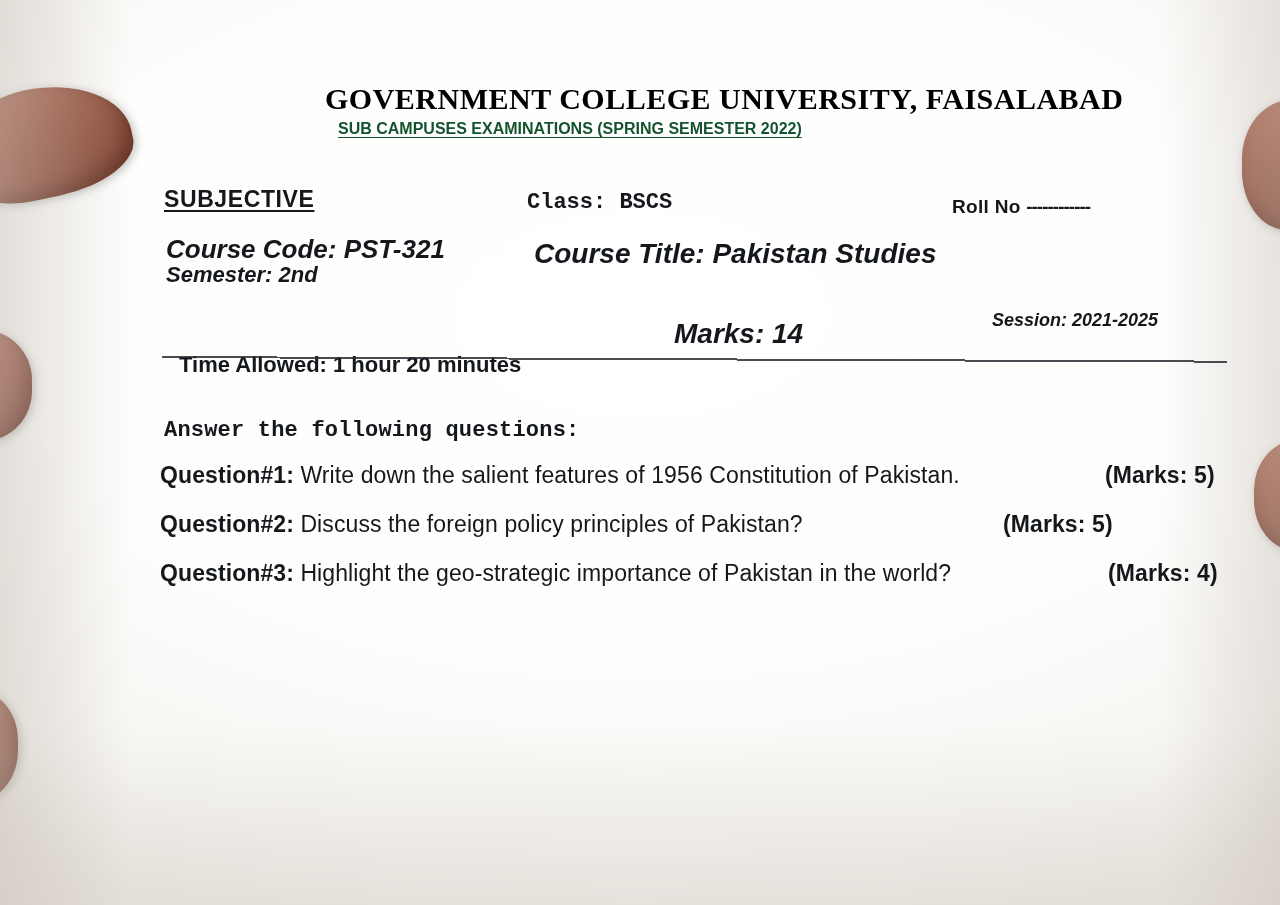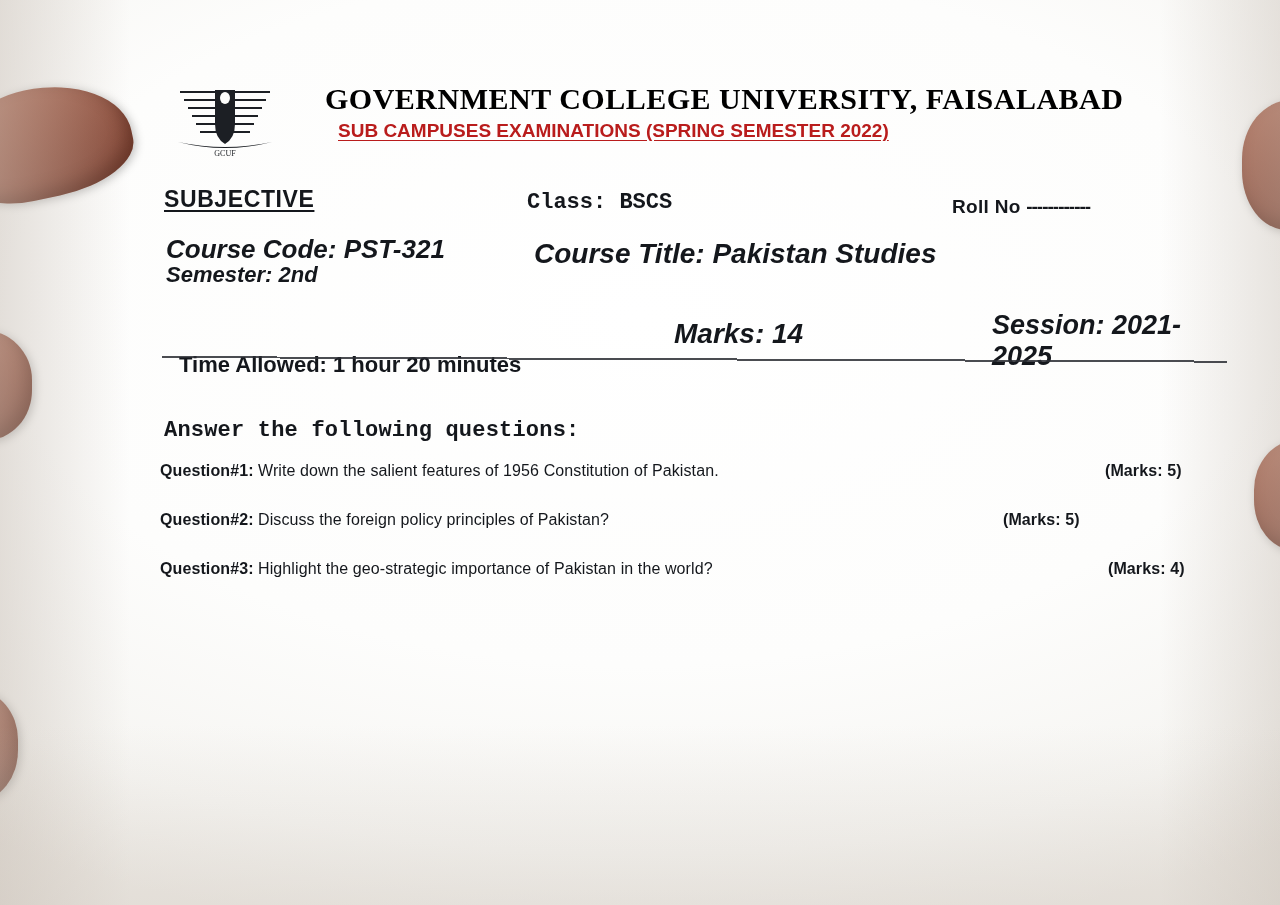--- a/index.html
+++ b/index.html
@@ -97,22 +97,22 @@
     font-size: 30px;
     letter-spacing: 0.5px;
     color: #000000;
     white-space: nowrap;
   }
   .exam-line {
     margin-left: 178px;
     margin-top: 4px;
     font-family: "Liberation Sans", sans-serif;
     font-weight: bold;
-    font-size: 19px;
-    color: #b91c1c;
+    font-size: 16px;
+    color: #14532d;
     text-decoration: underline;
     text-underline-offset: 3px;
     white-space: nowrap;
   }
 
   .meta {
     position: absolute;
     left: 162px;
     top: 186px;
     width: 1070px;
@@ -178,21 +178,21 @@
   .marks-total {
     position: absolute;
     left: 512px; top: 132px;
     font-size: 28px;
     font-style: italic;
     font-weight: 600;
   }
   .session {
     position: absolute;
     left: 830px; top: 124px;
-    font-size: 27px;
+    font-size: 18px;
     font-style: italic;
     font-weight: 600;
   }
 
   .rule {
     position: absolute;
     left: 162px;
     top: 356px;
     width: 1065px;
     height: 2px;
@@ -214,21 +214,21 @@
 
   .questions {
     position: absolute;
     left: 160px;
     top: 462px;
     width: 1090px;
   }
   .q-row {
     position: relative;
     height: 49px;
-    font-size: 16px;
+    font-size: 23px;
     white-space: nowrap;
   }
   .q-label {
     font-weight: bold;
     letter-spacing: 0.1px;
   }
   .q-text {
     font-weight: 400;
     letter-spacing: 0.1px;
   }
@@ -257,36 +257,20 @@
   <div class="finger mid-right"></div>
 
   <div class="paper-shadow-left"></div>
   <div class="paper-shadow-right"></div>
   <div class="paper-shadow-bottom"></div>
 
   <div class="doc soft">
 
     <div class="header-row">
 
-      <div class="crest">
-        <svg viewBox="0 0 130 78" width="130" height="78" aria-hidden="true">
-          <g stroke="#1c1f24" stroke-width="2" fill="none">
-            <path d="M20 8 H110"></path>
-            <path d="M24 16 H106"></path>
-            <path d="M28 24 H102"></path>
-            <path d="M32 32 H98"></path>
-            <path d="M36 40 H94"></path>
-            <path d="M40 48 H90"></path>
-          </g>
-          <path d="M55 6 h20 v34 q0 14 -10 20 q-10 -6 -10 -20 z" fill="#1c1f24"></path>
-          <ellipse cx="65" cy="14" rx="5" ry="6" fill="#fdfdfb"></ellipse>
-          <path d="M18 58 q47 10 94 0 q-47 12 -94 0 z" fill="#1c1f24"></path>
-          <text x="65" y="72" font-size="8" text-anchor="middle" fill="#1c1f24" font-family="Liberation Serif, serif">GCUF</text>
-        </svg>
-      </div>
 
       <div class="uni-title">GOVERNMENT COLLEGE UNIVERSITY, FAISALABAD</div>
       <div class="exam-line">SUB CAMPUSES EXAMINATIONS (SPRING SEMESTER 2022)</div>
     </div>
 
     <div class="meta">
       <div class="meta-row">
         <span class="subjective">SUBJECTIVE</span>
         <span class="class-label">Class: BSCS</span>
         <span class="rollno">

